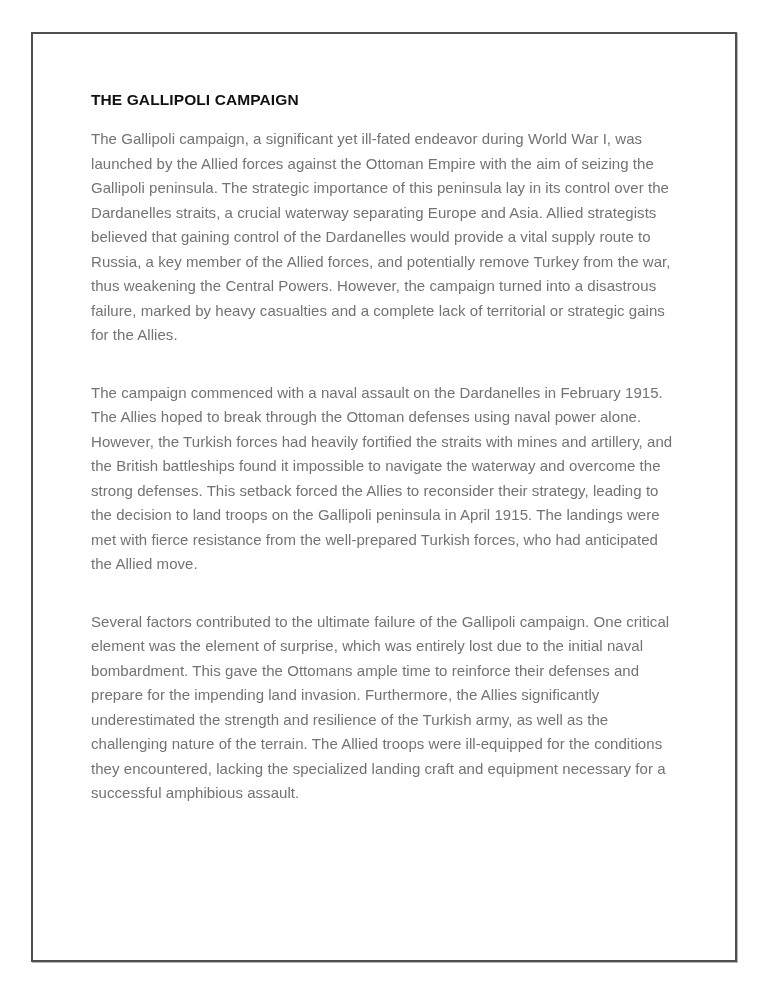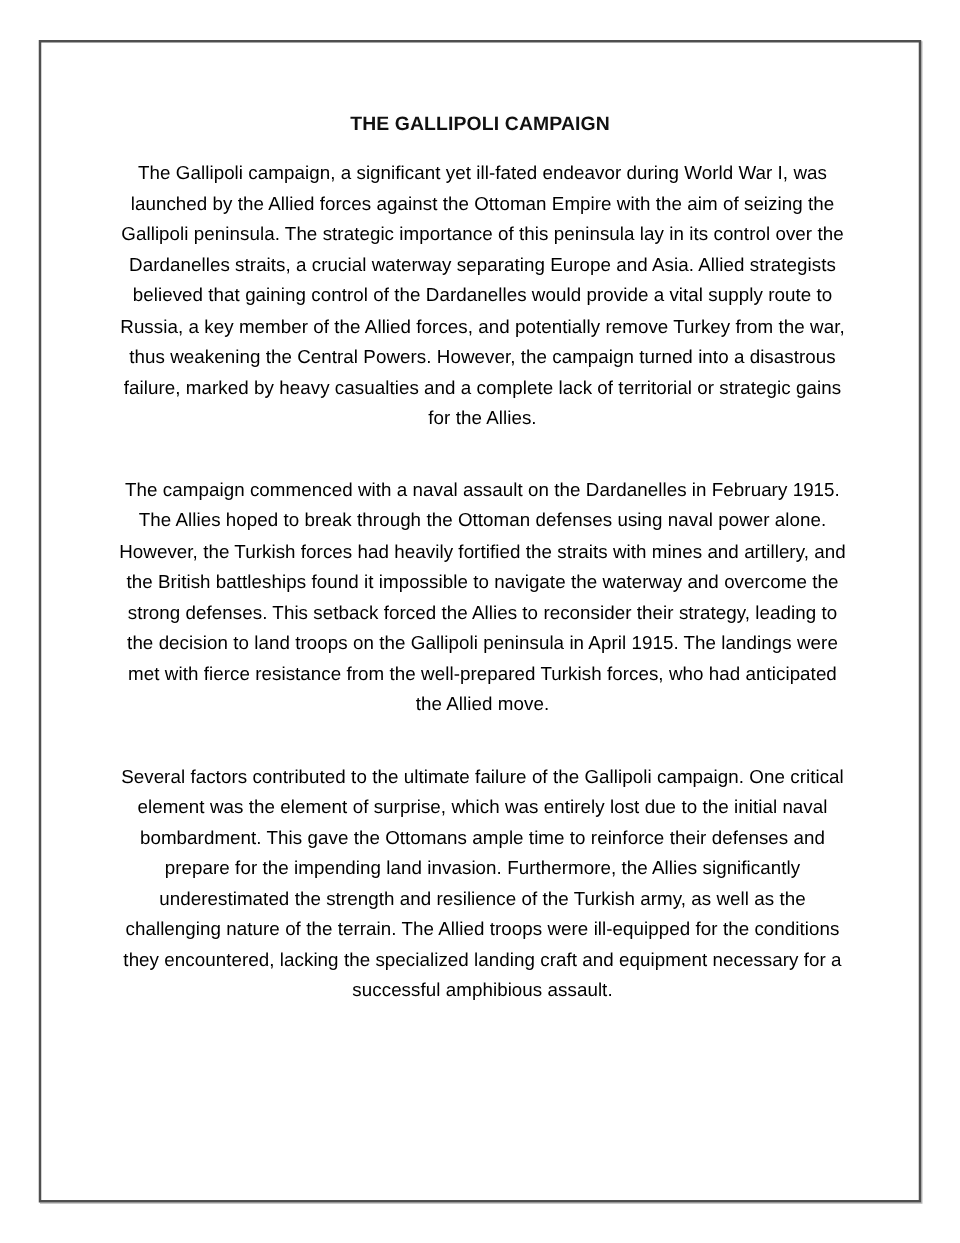--- a/index.html
+++ b/index.html
@@ -22,34 +22,33 @@
     top: 32px;
     width: 706px;
     height: 930px;
     background: #ffffff;
     border: 2px solid #4f4f4f;
     box-shadow: 1px 1px 0 #b8b8b8;
   }
   .content {
     padding: 54px 58px 0 58px;
     color: #1f1f1f;
-    text-align: center;
   }
   .doc-title {
     font-size: 15.5px;
     font-weight: bold;
     color: #111111;
     line-height: 24px;
     margin-bottom: 15px;
     letter-spacing: 0.1px;
   }
   .doc-para {
     font-size: 15px;
     line-height: 24.5px;
-    color: #000000;
+    color: #737373;
     margin-bottom: 33px;
     width: 590px;
     letter-spacing: 0.05px;
   }
 </style>
 </head>
 <body>
 
 <div class="canvas">
   <div class="page">

